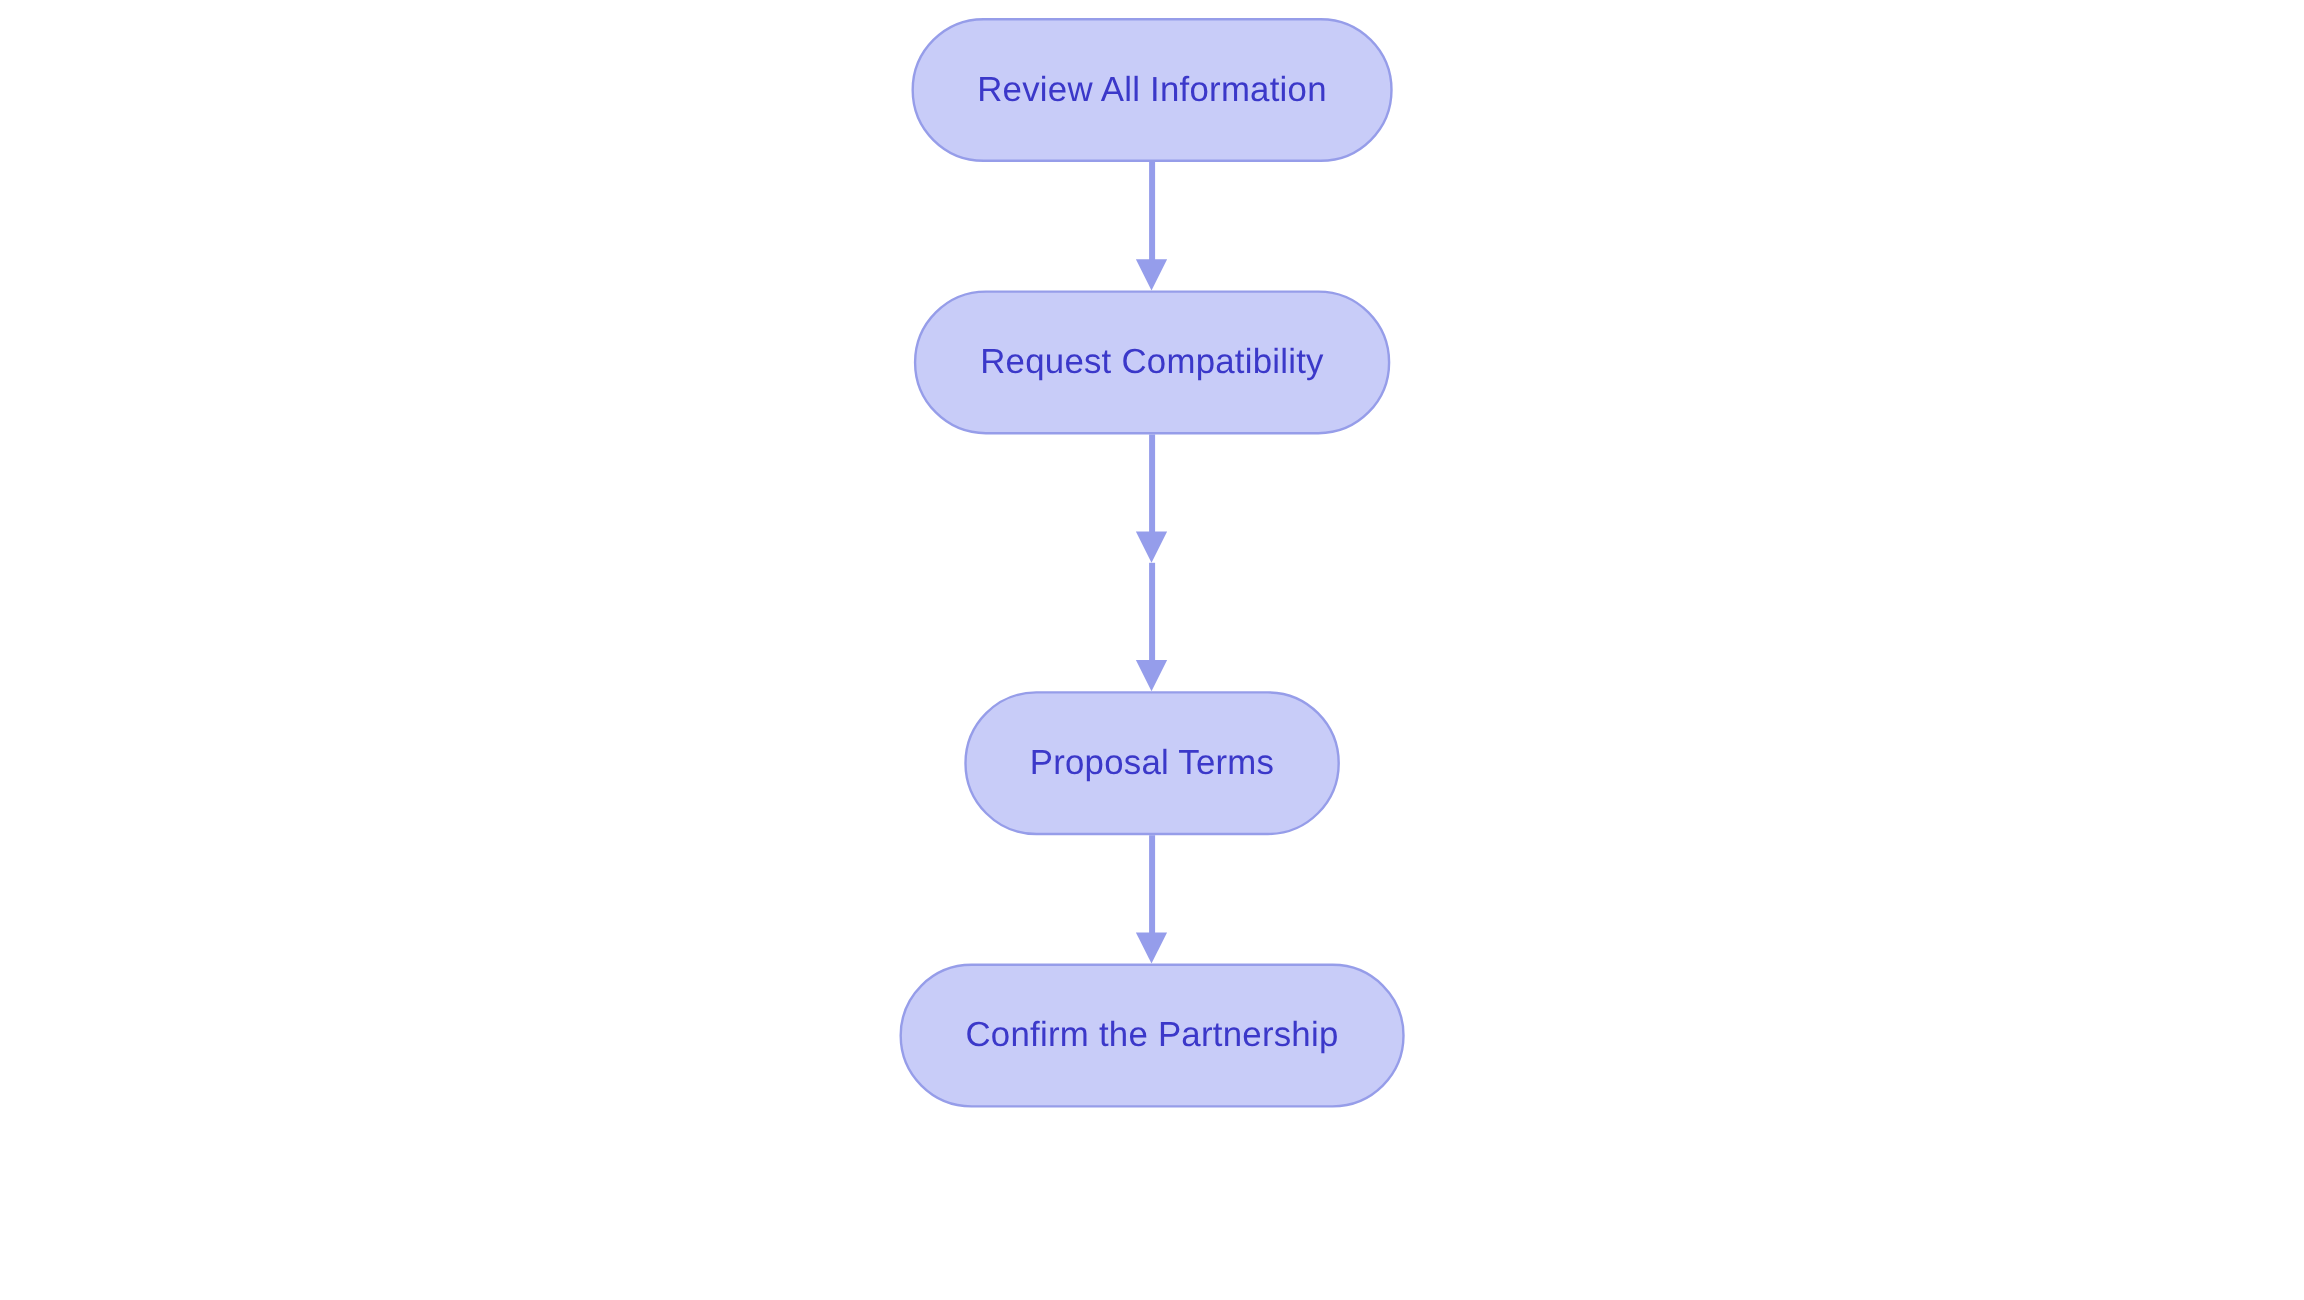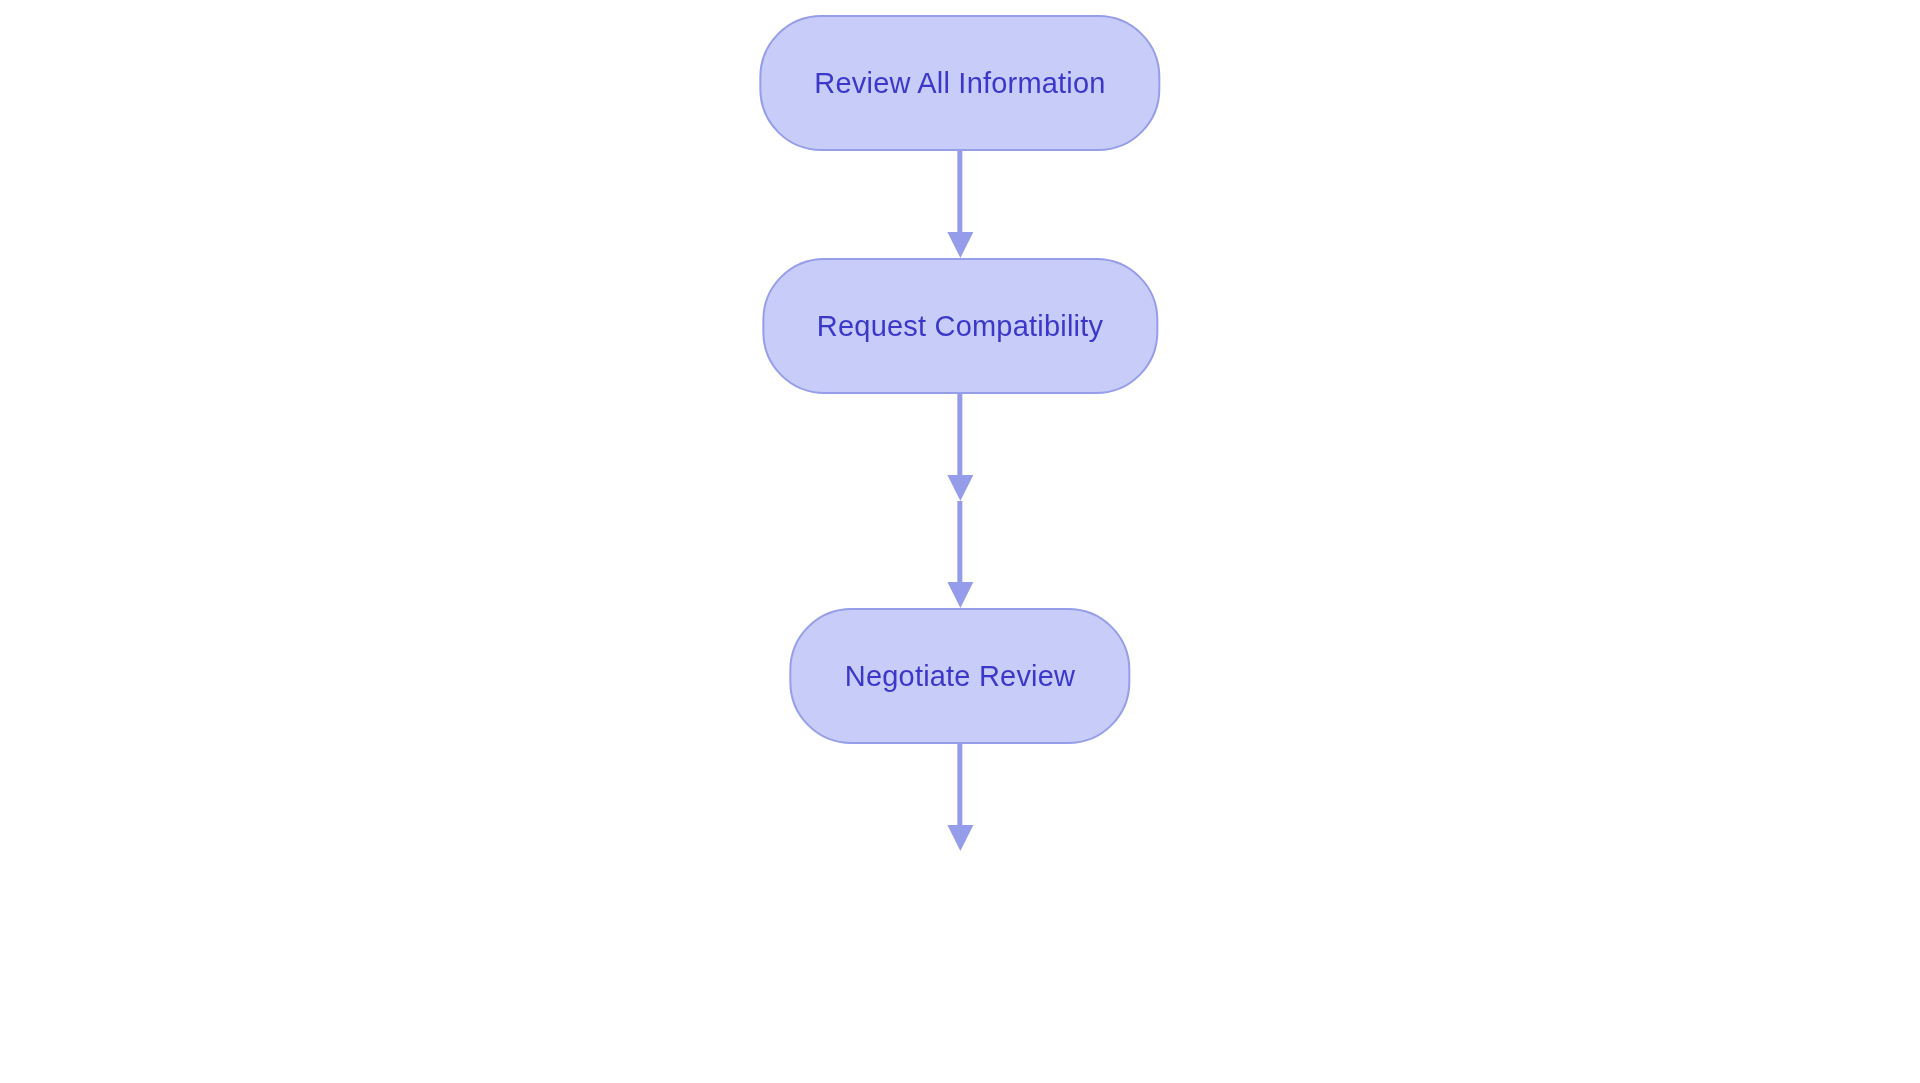--- a/index.html
+++ b/index.html
@@ -13,21 +13,21 @@
   .flowchart {
     position: absolute;
     top: 15px;
     left: 50%;
     transform: translateX(-50%);
     display: flex;
     flex-direction: column;
     align-items: center;
   }
   .flow-node {
-    height: 136px;
+    height: 120px;
     padding: 0 53px;
     border-radius: 62px;
     background: var(--node-fill, #c8ccf8);
     border: 2px solid var(--node-border, #969de9);
     color: var(--node-text, #3b38c9);
     font-size: 29px;
     letter-spacing: 0.2px;
     display: flex;
     align-items: center;
     justify-content: center;
@@ -71,21 +71,22 @@
     <div class="connector-line"></div>
     <div class="connector-arrowhead"></div>
   </div>
 
 
   <div class="connector">
     <div class="connector-line"></div>
     <div class="connector-arrowhead"></div>
   </div>
 
-  <div class="flow-node">Negotiate Review</div>
+  <div class="flow-node">Proposal Terms</div>
 
   <div class="connector">
     <div class="connector-line"></div>
     <div class="connector-arrowhead"></div>
   </div>
 
+  <div class="flow-node">Confirm the Partnership</div>
 
 </div>
 
 </body></html>

